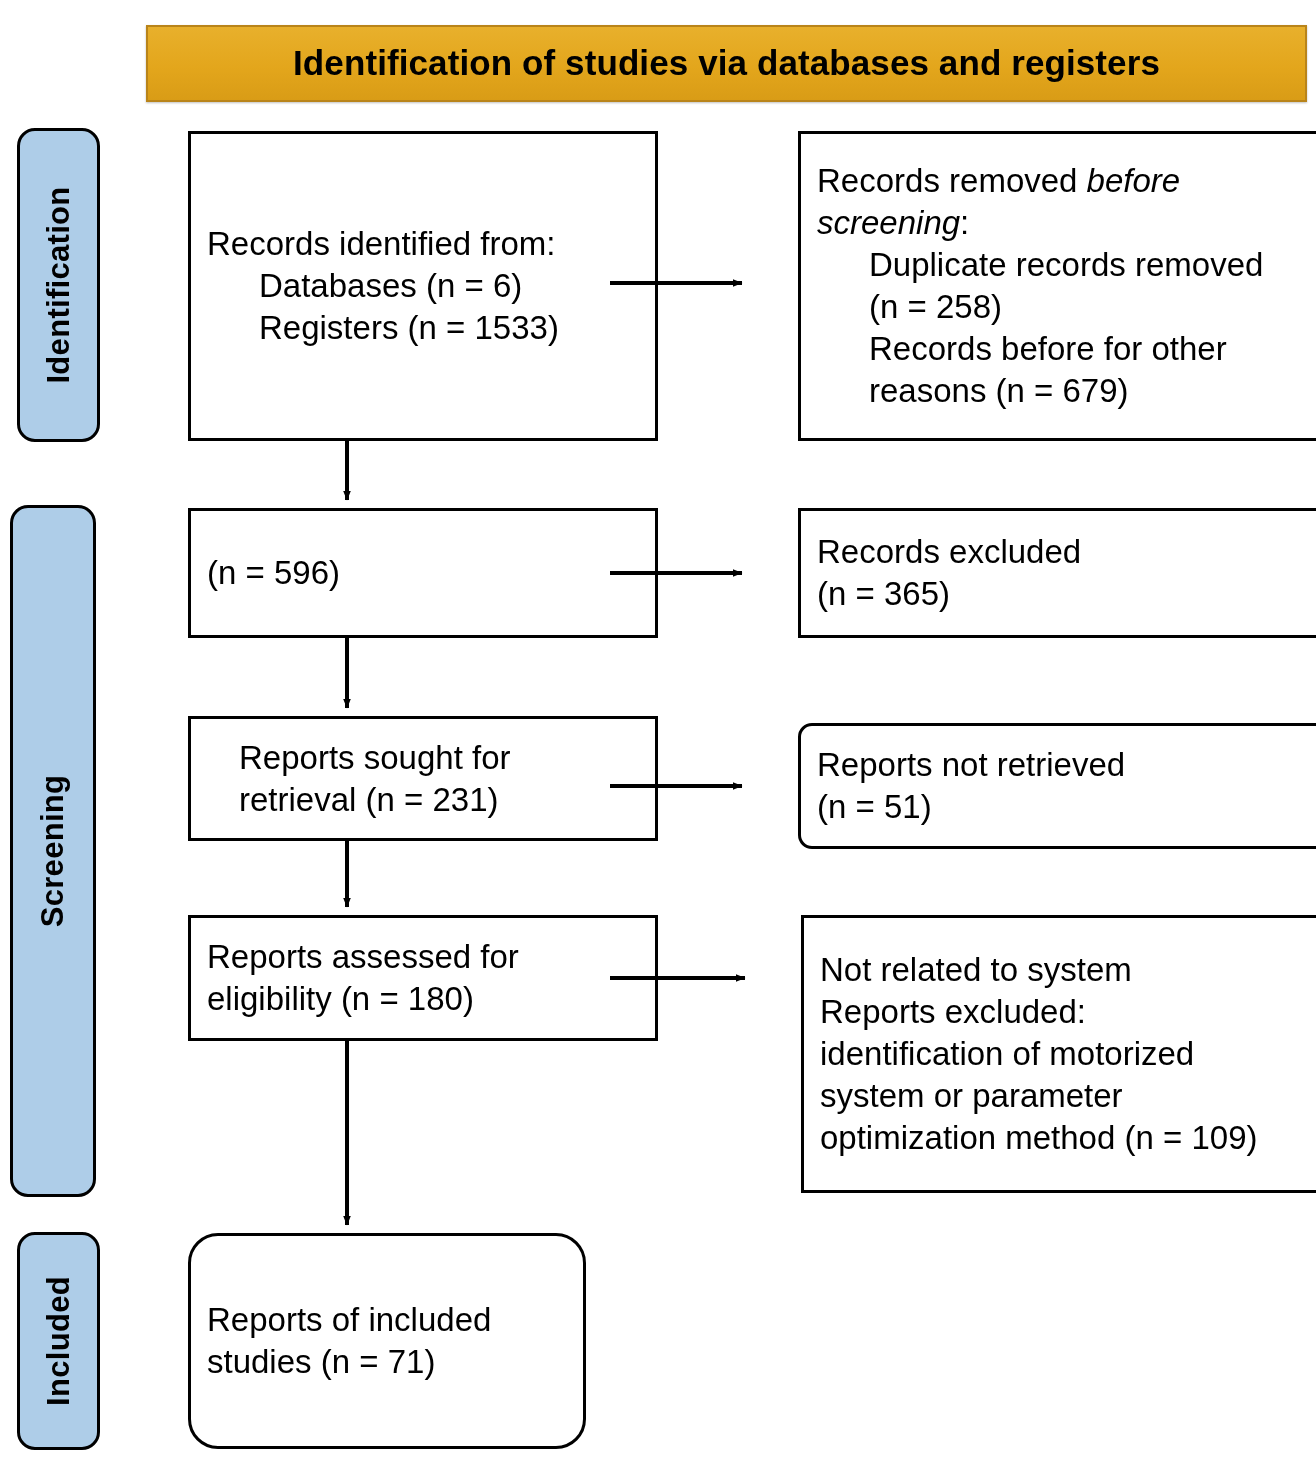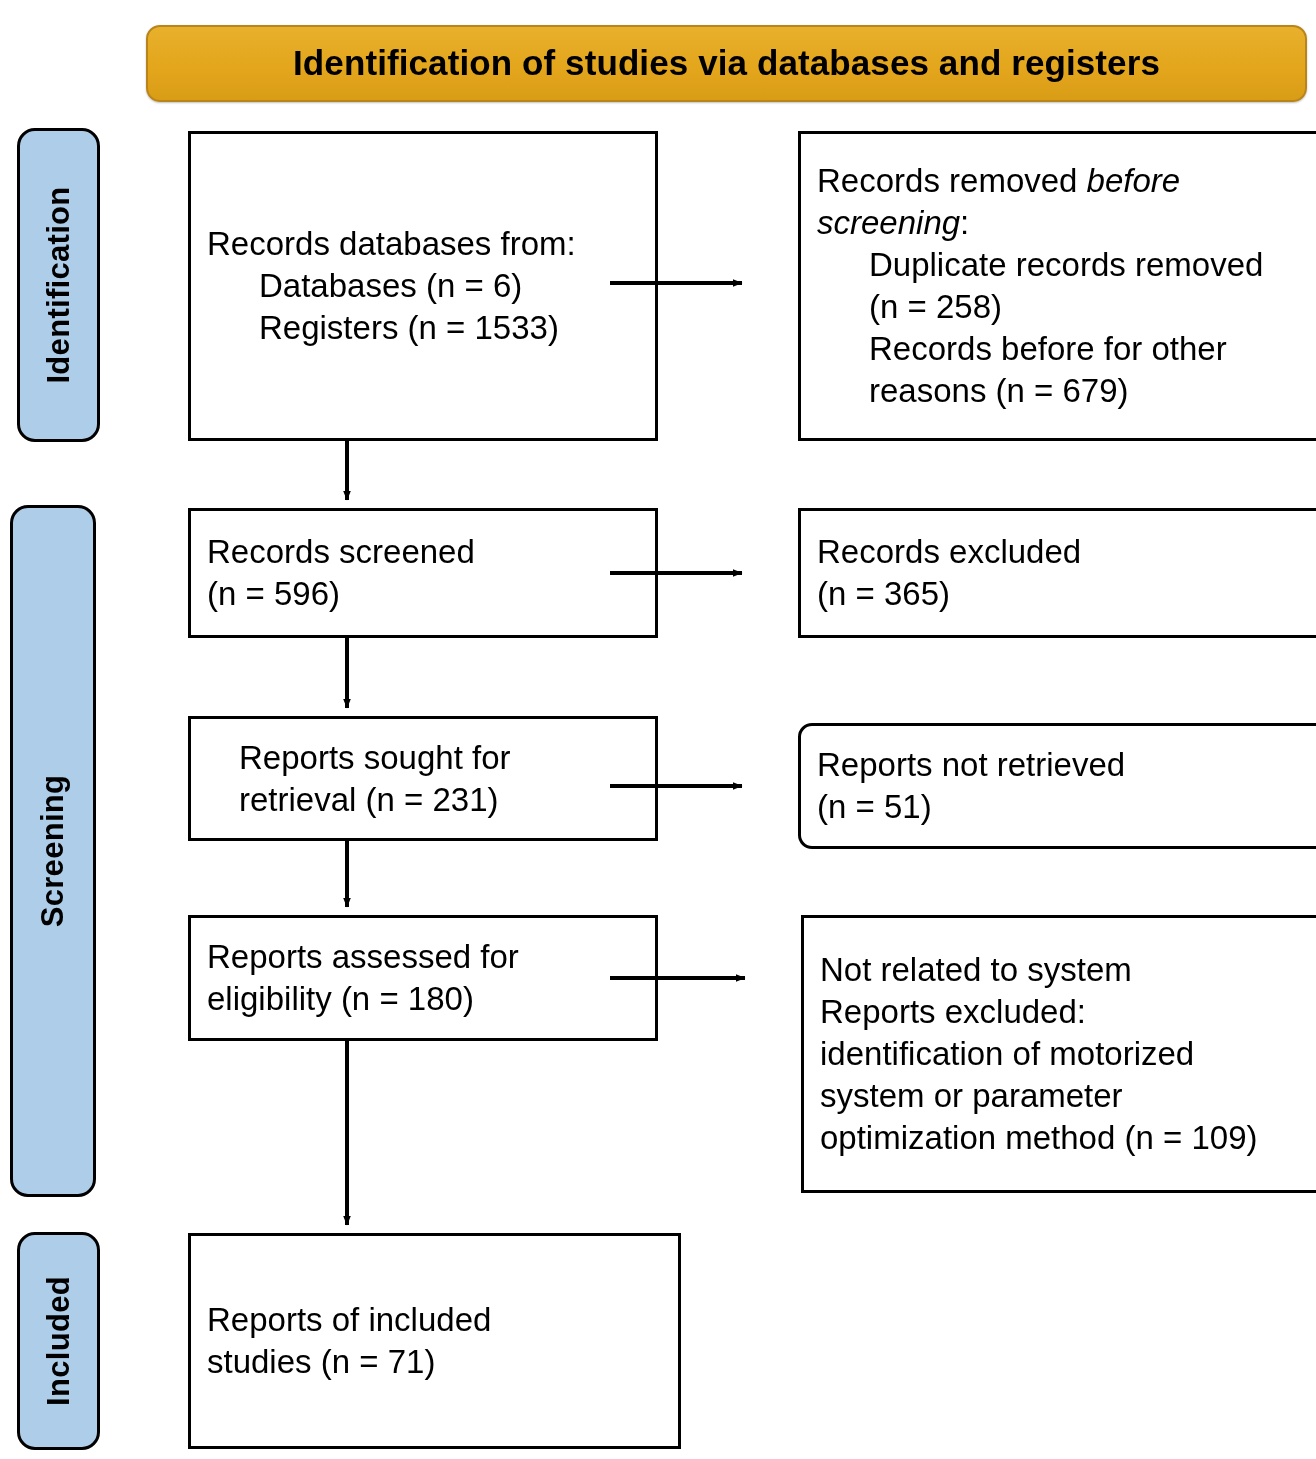--- a/index.html
+++ b/index.html
@@ -23,21 +23,21 @@
   
   .header-banner {
     position: absolute;
     left: 146px;
     top: 25px;
     width: 1161px;
     height: 77px;
     box-sizing: border-box;
     background: linear-gradient(180deg, #e8b02c 0%, #e3a61c 55%, #d99c16 100%);
     border: 2px solid #b9841a;
-    border-radius: 14px;
+    border-radius: 0;
     display: flex;
     align-items: center;
     justify-content: center;
     box-shadow: 0 1px 2px rgba(0,0,0,0.25);
   }
   .header-banner .header-text {
     font-size: 35px;
     font-weight: bold;
     letter-spacing: 0.1px;
     color: #000000;
@@ -87,21 +87,21 @@
     white-space: pre-wrap;
   }
   .flow-box .box-line.indent { padding-left: 52px; }
   .flow-box .box-line.indent-hang { padding-left: 52px; }
 
   
   #box-identified    { left: 140px; top: 131px;  width: 470px; height: 310px; }
   #box-screened      { left: 140px; top: 508px;  width: 470px; height: 130px; }
   #box-sought        { left: 140px; top: 716px;  width: 470px; height: 125px; padding-left: 48px; }
   #box-assessed      { left: 140px; top: 915px;  width: 470px; height: 126px; }
-  #box-included      { left: 140px; top: 1233px; width: 493px; height: 216px; }
+  #box-included      { left: 140px; top: 1233px; width: 398px; height: 216px; border-radius: 30px; }
 
   
   #box-removed       { left: 750px; top: 131px;  width: 557px; height: 310px; }
   #box-excluded      { left: 750px; top: 508px;  width: 673px; height: 130px; }
   #box-not-retrieved { left: 750px; top: 723px;  width: 557px; height: 126px; border-radius: 14px; }
   #box-reports-excl  { left: 753px; top: 915px;  width: 554px; height: 278px; }
 
   
   .connector {
     position: absolute;
@@ -125,36 +125,35 @@
     <span class="stage-label">Identification</span>
   </div>
   <div class="stage-bar" id="stage-screening">
     <span class="stage-label">Screening</span>
   </div>
   <div class="stage-bar" id="stage-included">
     <span class="stage-label">Included</span>
   </div>
 
   <div class="flow-box" id="box-identified">
-    <div class="box-line">Records databases from:</div>
+    <div class="box-line">Records identified from:</div>
     <div class="box-line indent">Databases (n = 6)</div>
     <div class="box-line indent">Registers (n = 1533)</div>
   </div>
 
   <div class="flow-box" id="box-removed">
     <div class="box-line"><span>Records removed </span><span class="italic-run">before</span></div>
     <div class="box-line"><span class="italic-run">screening</span><span>:</span></div>
     <div class="box-line indent-hang">Duplicate records removed</div>
     <div class="box-line indent-hang">(n = 258)</div>
     <div class="box-line indent-hang">Records before for other</div>
     <div class="box-line indent-hang">reasons (n = 679)</div>
   </div>
 
   <div class="flow-box" id="box-screened">
-    <div class="box-line">Records screened</div>
     <div class="box-line">(n = 596)</div>
   </div>
 
   <div class="flow-box" id="box-excluded">
     <div class="box-line">Records excluded</div>
     <div class="box-line">(n = 365)</div>
   </div>
 
   <div class="flow-box" id="box-sought">
     <div class="box-line">Reports sought for</div>

